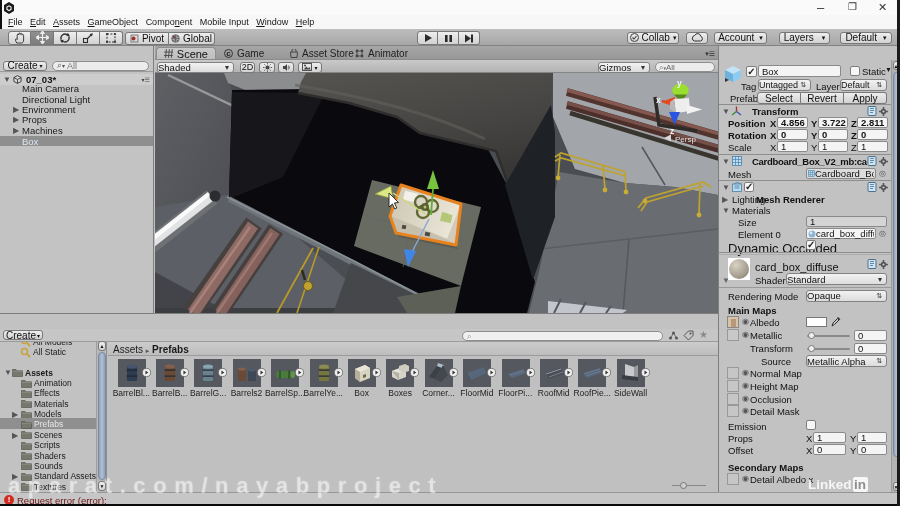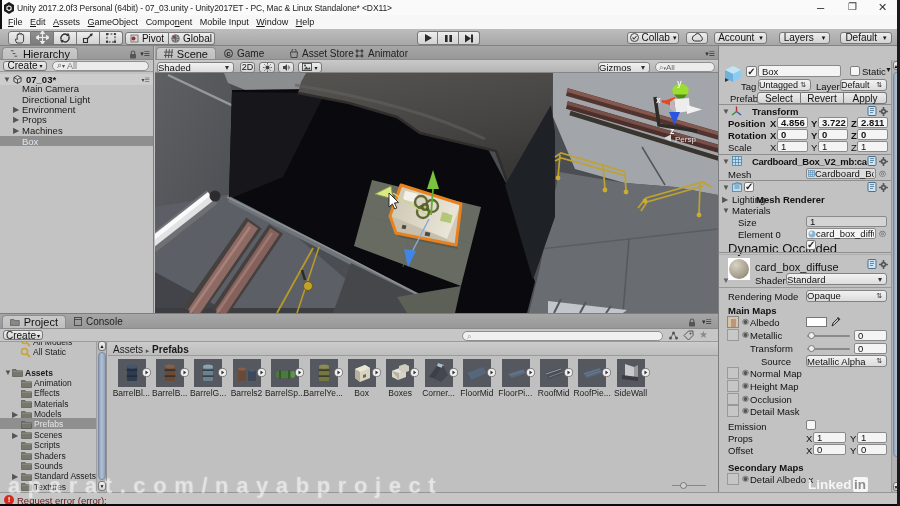--- a/index.html
+++ b/index.html
@@ -20,21 +20,20 @@
 .obj{position:absolute;font-size:8px;color:#555}
 </style></head><body>
 
 <div class="abs" style="left:0;top:0;width:900px;height:15px;background:#fafafa">
   <div class="abs" style="left:0;top:0;width:2px;height:15px;background:#111"></div>
   <svg class="abs" style="left:3px;top:2px" width="12" height="12" viewBox="0 0 12 12">
       <polygon points="6,0 11,3 11,9 6,12 1,9 1,3" fill="#1b1b1b"></polygon>
       <polygon points="6,3.2 8.6,4.7 8.6,7.7 6,9.2 3.4,7.7 3.4,4.7" fill="#fafafa"></polygon>
       <polygon points="6,4.4 7.5,5.3 7.5,7 6,7.9 4.5,7 4.5,5.3" fill="#1b1b1b"></polygon>
     </svg>
-  <span class="abs" style="left:17px;top:3px;font-size:8.5px;letter-spacing:-0.1px;color:#1c1c1c">Unity 2017.2.0f3 Personal (64bit) - 07_03.unity - Unity2017ET - PC, Mac &amp; Linux Standalone* &lt;DX11&gt;</span>
   <span class="abs" style="left:817px;top:0px;font-size:13px;color:#333">–</span>
   <span class="abs" style="left:848px;top:1px;font-size:10px;color:#333">❐</span>
   <span class="abs" style="left:878px;top:1px;font-size:11px;color:#333">✕</span>
 </div>
 
 <div class="abs" style="left:0;top:15px;width:900px;height:14px;background:#f7f7f7">
   <div class="abs" style="left:0;top:0;width:2px;height:14px;background:#111"></div>
   <div class="abs" style="left:8px;top:2px;font-size:9px;color:#161616;display:flex;gap:7.5px">
     <span><u>F</u>ile</span>
       <span><u>E</u>dit</span>
@@ -133,34 +132,20 @@
       <svg width="13" height="9" viewBox="0 0 13 9">
         <path d="M3.5 8 A2.8 2.8 0 0 1 3.7 2.5 A3.2 3.2 0 0 1 9.8 3.4 A2.4 2.4 0 0 1 9.6 8 Z" fill="none" stroke="#333" stroke-width="1"></path>
       </svg>
     </div>
   <div class="btn abs" style="left:714px;top:2.5px;width:53px;height:12.5px">Account<span style="font-size:7px;margin-left:5px">▾</span></div>
   <div class="btn abs" style="left:779px;top:2.5px;width:51px;height:12.5px">Layers<span style="font-size:7px;margin-left:8px">▾</span></div>
   <div class="btn abs" style="left:840px;top:2.5px;width:52px;height:12.5px">Default<span style="font-size:7px;margin-left:6px">▾</span></div>
 </div>
 
 <div class="abs" style="left:0;top:46px;width:154px;height:267px;background:#c3c3c3;border-right:1px solid #7f7f7f">
-  <div class="tabbar abs" style="left:0;top:0;width:100%;height:14px">
-    <div class="tab" style="left:2px;width:76px"><svg width="10" height="9" viewBox="0 0 10 9">
-          <g stroke="#444" stroke-width="1" fill="none">
-            <line x1="1" y1="1.5" x2="4" y2="1.5"></line>
-            <line x1="3" y1="4.5" x2="6" y2="4.5"></line>
-            <line x1="5" y1="7.5" x2="8" y2="7.5"></line>
-          </g>
-        </svg>Hierarchy</div>
-    <span class="abs" style="right:16px;top:3px"><svg width="8" height="9" viewBox="0 0 8 9">
-          <rect x="1" y="4" width="6" height="4.5" rx="0.8" fill="#555"></rect>
-          <path d="M2.2 4 V2.8 A1.8 1.8 0 0 1 5.8 2.8 V4" fill="none" stroke="#555" stroke-width="1.1"></path>
-        </svg></span>
-    <span class="abs" style="right:3px;top:4px;font-size:7px;color:#333">▾☰</span>
-  </div>
   <div class="abs" style="left:0;top:14px;width:100%;height:12px;background:#c6c6c6;border-bottom:1px solid #9b9b9b">
     <div class="btn" style="position:absolute;left:3px;top:0.5px;width:44px;height:10px">Create <span style="font-size:6px;margin-left:2px">▾</span></div>
     <div class="abs" style="left:52px;top:0.5px;width:97px;height:10px;background:#ececec;border:1px solid #8e8e8e;border-radius:6px;font-size:9px;color:#555;padding-left:4px;display:flex;align-items:center">⌕<span style="font-size:6px">▾</span><span style="margin-left:2px;color:#777">All</span></div>
   </div>
 
   <div class="abs" style="left:0;top:28px;width:100%;height:239px;font-size:9.5px">
     <div class="abs" style="left:0;top:0;width:100%;height:11px;background:#cdcdcd">
       <span class="fold" style="left:3px;top:1px">▼</span>
       <svg class="abs" style="left:13px;top:0.5px" width="9" height="9" viewBox="0 0 12 12">
           <polygon points="6,0.8 10.8,3.4 10.8,8.6 6,11.2 1.2,8.6 1.2,3.4" fill="#d8d8d8" stroke="#2e2e2e" stroke-width="1.2"></polygon>
@@ -632,34 +617,20 @@
     <span class="lbl" style="left:131px;top:382px">Y</span>
       <div class="field" style="position:absolute;left:138px;top:381px;width:30px;height:11px">0</div>
     <span class="lbl bold" style="left:9px;top:399px">Secondary Maps</span>
     <div class="abs" style="left:8px;top:410px;width:12px;height:12px;background:#c6c6c6;border:1px solid #999"></div>
     <span class="obj" style="left:23px;top:411px">◉</span>
       <span class="lbl" style="left:31px;top:411px">Detail Albedo x</span>
   </div>
 </div>
 
 <div class="abs" style="left:0;top:313px;width:718px;height:179px;background:#c2c2c2;border-top:1px solid #7e7e7e">
-  <div class="tabbar abs" style="left:0;top:0;width:100%;height:15px">
-    <div class="tab" style="left:2px;width:64px"><svg width="10" height="8" viewBox="0 0 10 8">
-          <path d="M0.5 7.5 V1.5 H4 L5 2.5 H9.5 V7.5 Z" fill="#8a8a84" stroke="#555" stroke-width="0.7"></path>
-        </svg>Project</div>
-    <span class="tabtxt" style="left:74px;top:2px"><svg width="8" height="9" viewBox="0 0 8 9">
-          <rect x="0.5" y="0.5" width="7" height="8" fill="none" stroke="#444" stroke-width="0.9"></rect>
-          <line x1="0.5" y1="2.5" x2="7.5" y2="2.5" stroke="#444" stroke-width="0.9"></line>
-        </svg>Console</span>
-    <span class="abs" style="left:688px;top:3px"><svg width="8" height="9" viewBox="0 0 8 9">
-          <rect x="1" y="4" width="6" height="4.5" rx="0.8" fill="#555"></rect>
-          <path d="M2.2 4 V2.8 A1.8 1.8 0 0 1 5.8 2.8 V4" fill="none" stroke="#555" stroke-width="1.1"></path>
-        </svg></span>
-    <span class="abs" style="left:702px;top:4px;font-size:7px;color:#333">▾☰</span>
-  </div>
   <div class="abs" style="left:0;top:15px;width:100%;height:13px;background:#c6c6c6;border-bottom:1px solid #9b9b9b">
     <div class="btn" style="position:absolute;left:3px;top:1px;width:40px;height:10px">Create <span style="font-size:6px;margin-left:1px">▾</span></div>
     <div class="abs" style="left:462px;top:1.5px;width:201px;height:10px;background:#f0f0f0;border:1px solid #8e8e8e;border-radius:6px;font-size:8px;color:#888;padding-left:4px">⌕</div>
     <svg class="abs" style="left:668px;top:1px" width="11" height="11" viewBox="0 0 11 11">
         <circle cx="5.5" cy="3" r="1.5" fill="#555"></circle>
         <circle cx="2.5" cy="8" r="1.5" fill="#555"></circle>
         <circle cx="8.5" cy="8" r="1.5" fill="#555"></circle>
         <path d="M5.5 3 L2.5 8 M5.5 3 L8.5 8" stroke="#555" stroke-width="0.8"></path>
       </svg>
     <svg class="abs" style="left:683px;top:1px" width="11" height="11" viewBox="0 0 11 11">

